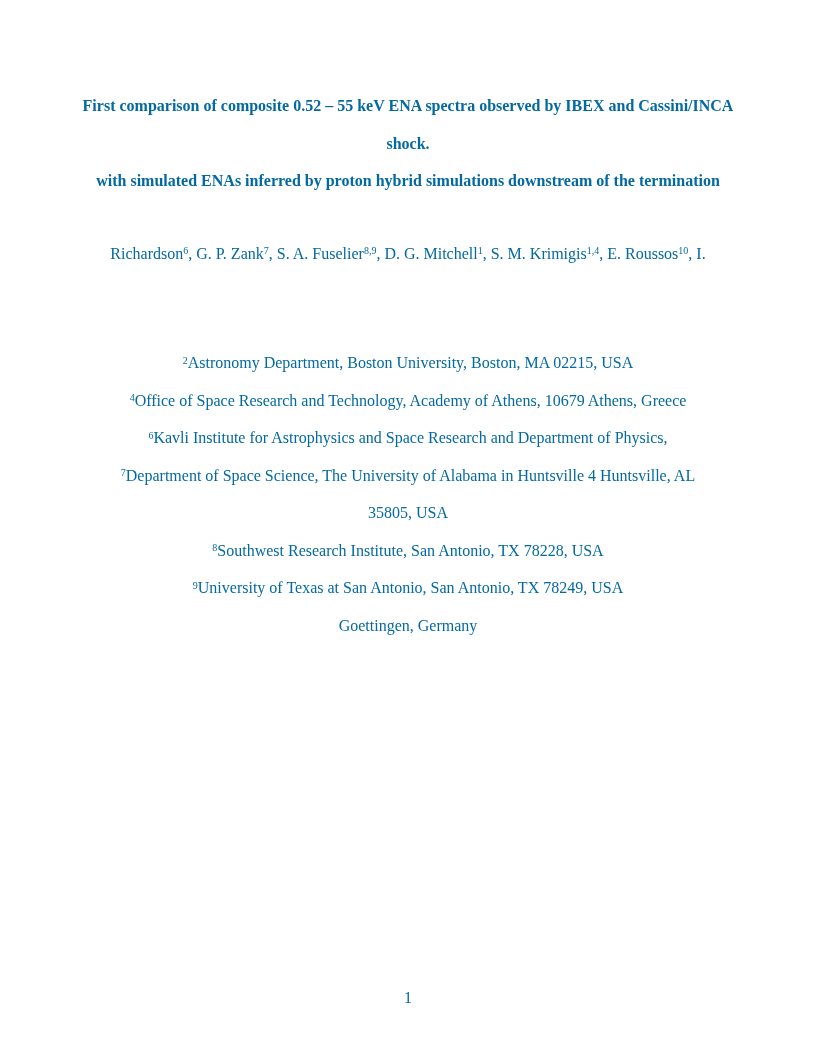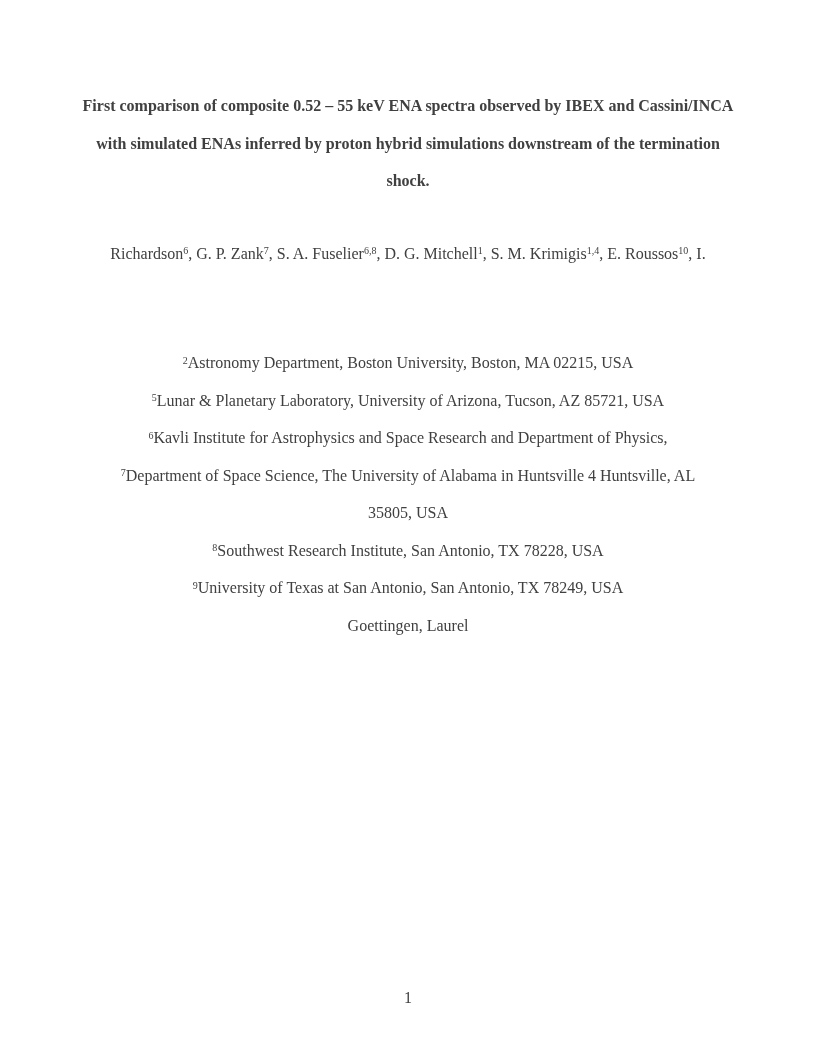--- a/index.html
+++ b/index.html
@@ -5,21 +5,21 @@
   html, body {
     margin: 0;
     padding: 0;
     background: #ffffff;
   }
   .page {
     position: relative;
     width: 816px;
     height: 1056px;
     background: #ffffff;
-    color: #404040;
+    color: #0369a1;
     font-family: "Liberation Serif", "DejaVu Serif", serif;
     font-size: 16px;
     overflow: hidden;
   }
   .content {
     position: absolute;
     left: 75px;
     right: 75px;
     top: 87px;
     text-align: center;
@@ -55,35 +55,35 @@
   }
 </style>
 </head>
 <body>
 
 <div class="page">
   <div class="content">
 
     <div class="title-block">
         <div class="line">First comparison of composite 0.52 – 55 keV ENA spectra observed by IBEX and Cassini/INCA</div>
+        <div class="line">shock.</div>
         <div class="line">with simulated ENAs inferred by proton hybrid simulations downstream of the termination</div>
-        <div class="line">shock.</div>
       </div>
 
     <div class="authors-block">
-        <div class="line">Richardson<sup>6</sup>, G. P. Zank<sup>7</sup>, S. A. Fuselier<sup>6,8</sup>, D. G. Mitchell<sup>1</sup>, S. M. Krimigis<sup>1,4</sup>, E. Roussos<sup>10</sup>, I.</div>
+        <div class="line">Richardson<sup>6</sup>, G. P. Zank<sup>7</sup>, S. A. Fuselier<sup>8,9</sup>, D. G. Mitchell<sup>1</sup>, S. M. Krimigis<sup>1,4</sup>, E. Roussos<sup>10</sup>, I.</div>
       </div>
 
     <div class="affiliations-block">
         <div class="line"><sup>2</sup>Astronomy Department, Boston University, Boston, MA 02215, USA</div>
-        <div class="line"><sup>5</sup>Lunar &amp; Planetary Laboratory, University of Arizona, Tucson, AZ 85721, USA</div>
+        <div class="line"><sup>4</sup>Office of Space Research and Technology, Academy of Athens, 10679 Athens, Greece</div>
         <div class="line"><sup>6</sup>Kavli Institute for Astrophysics and Space Research and Department of Physics,</div>
         <div class="line"><sup>7</sup>Department of Space Science, The University of Alabama in Huntsville 4 Huntsville, AL</div>
         <div class="line">35805, USA</div>
         <div class="line"><sup>8</sup>Southwest Research Institute, San Antonio, TX 78228, USA</div>
         <div class="line"><sup>9</sup>University of Texas at San Antonio, San Antonio, TX 78249, USA</div>
-        <div class="line">Goettingen, Laurel</div>
+        <div class="line">Goettingen, Germany</div>
       </div>
 
   </div>
 
   <div class="page-number">1</div>
 </div>
 
 </body></html>

